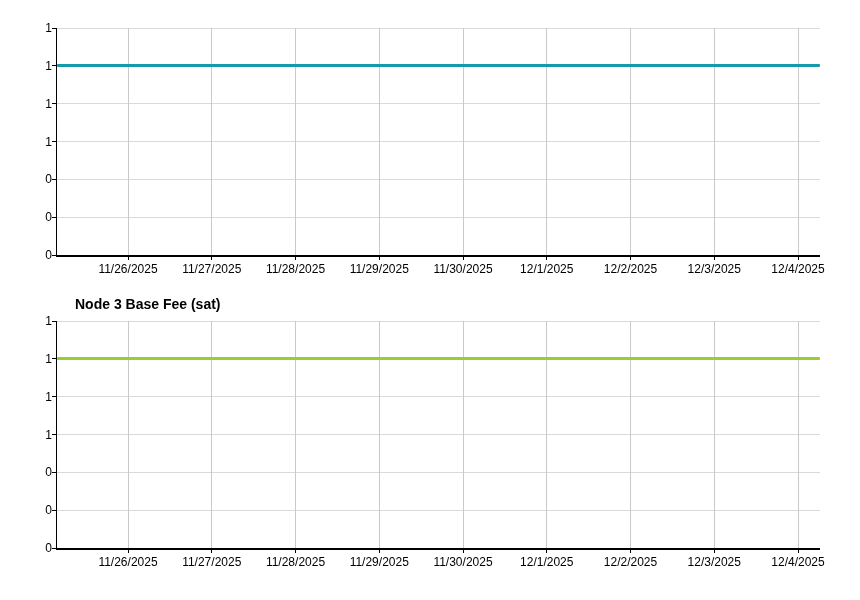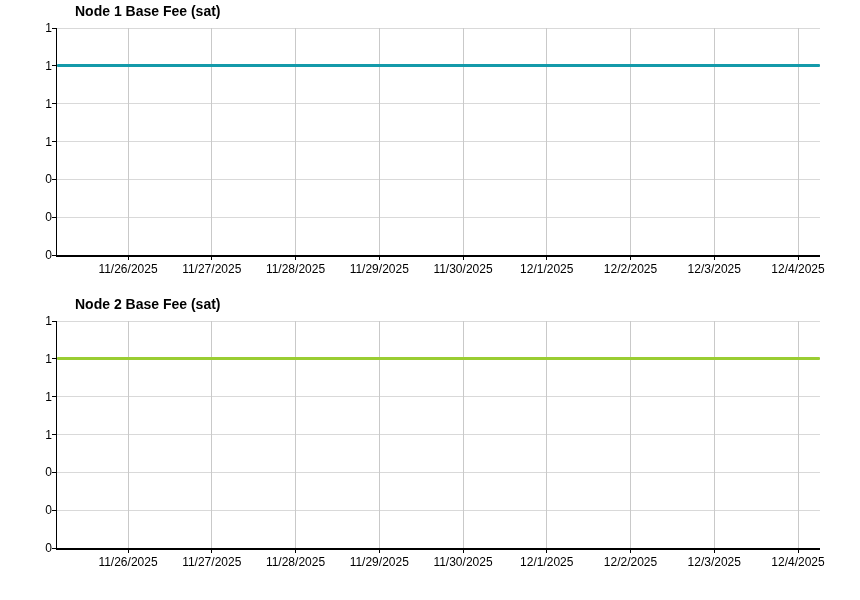--- a/index.html
+++ b/index.html
@@ -33,22 +33,21 @@
   .xlabel {
     position: absolute; width: 84px; text-align: center;
     font-size: 12px; line-height: 14px; color: #000000; white-space: nowrap;
   }
   .dataline { position: absolute; height: 3px; border-radius: 1px; }
 </style>
 </head>
 <body>
 
 <div class="page" id="page">
-  <div class="chart-title" id="title-0">Node 1 Base Fee (sat)</div>
-  <div class="chart-title" id="title-1">Node 2 Base Fee (sat)</div>
+  <div class="chart-title" id="title-1">Node 3 Base Fee (sat)</div>
 <div class="hgrid" style="left: 57px; top: 27.5px; width: 763px;"></div>
     <div class="tickmark" style="left: 52px; top: 27.5px; width: 5px; height: 1px;"></div>
     <div class="ylabel" style="left: 17px; top: 21px;">1</div>
     <div class="hgrid" style="left: 57px; top: 65.3333px; width: 763px;"></div>
     <div class="tickmark" style="left: 52px; top: 65.3333px; width: 5px; height: 1px;"></div>
     <div class="ylabel" style="left: 17px; top: 58.8333px;">1</div>
     <div class="hgrid" style="left: 57px; top: 103.167px; width: 763px;"></div>
     <div class="tickmark" style="left: 52px; top: 103.167px; width: 5px; height: 1px;"></div>
     <div class="ylabel" style="left: 17px; top: 96.6667px;">1</div>
     <div class="hgrid" style="left: 57px; top: 141px; width: 763px;"></div>

